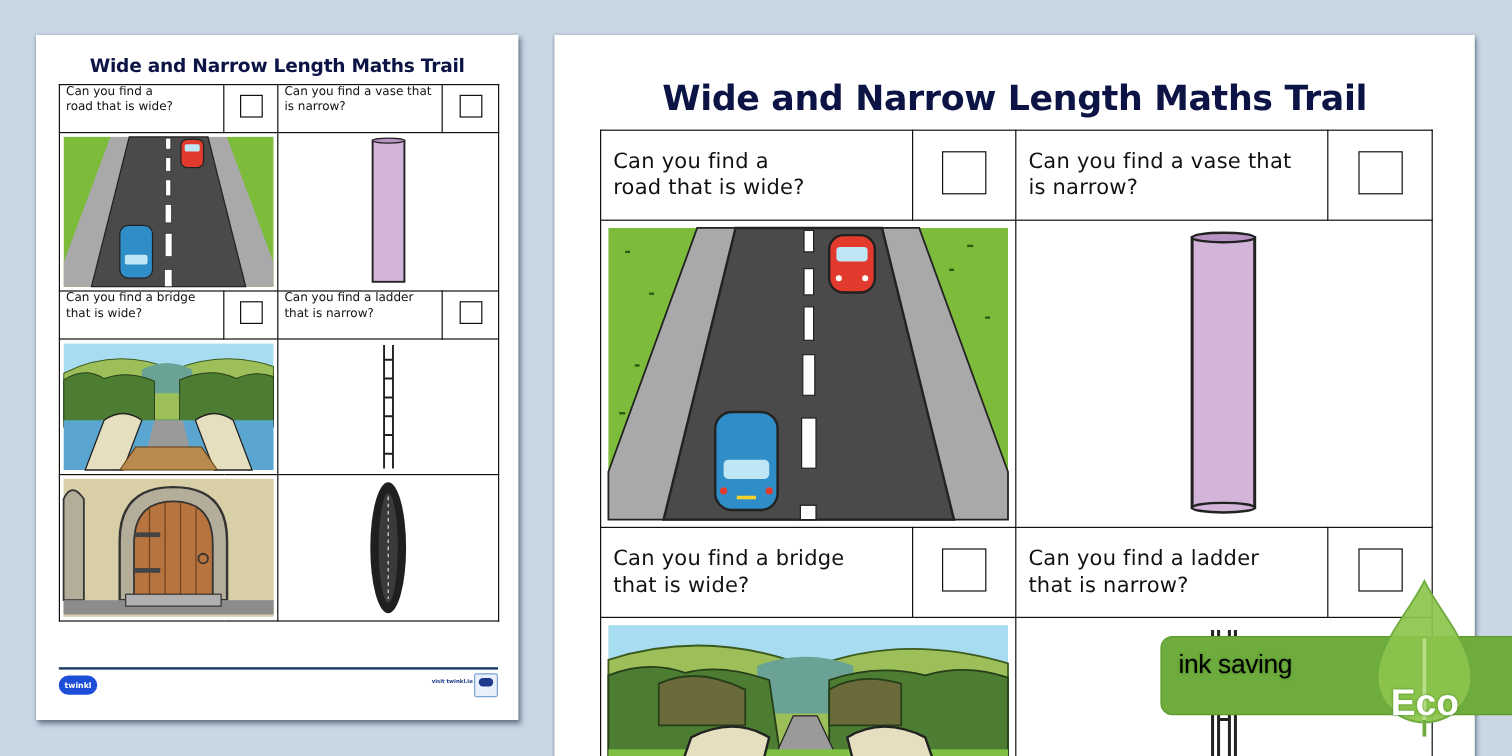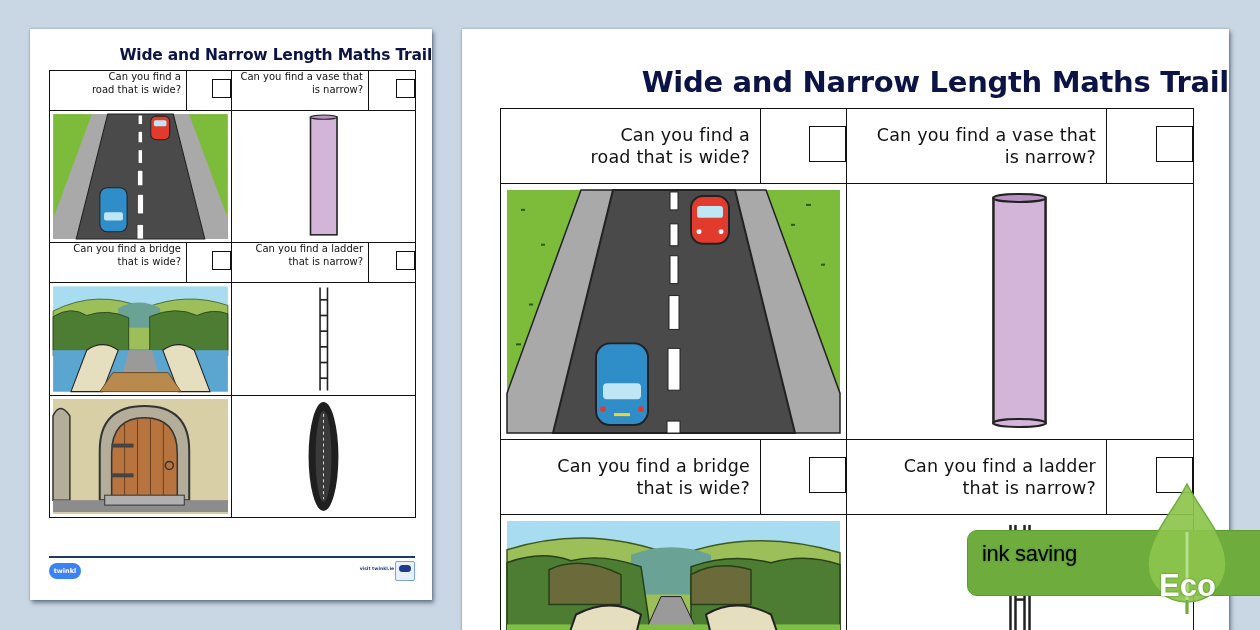--- a/index.html
+++ b/index.html
@@ -14,39 +14,38 @@
     background: #ffffff;
     box-shadow: 2px 3px 4px rgba(40,60,80,0.55), 0 0 2px rgba(40,60,80,0.4);
     overflow: hidden;
   }
   #page-left { left: 30px; top: 29px; width: 402px; height: 571px; }
   #page-right { left: 462px; top: 29px; width: 767px; height: 620px; }
 
   .title {
     position: absolute;
     left: 0; right: 0;
-    text-align: right;
+    text-align: center;
     color: #0c1446;
     font-weight: bold;
     font-family: "DejaVu Sans", sans-serif;
     white-space: nowrap;
   }
   #page-left .title { top: 17px; font-size: 15.5px; letter-spacing: -0.2px; }
   #page-right .title { top: 36px; font-size: 29px; letter-spacing: -0.3px; }
 
   .grid {
     position: absolute;
     border-collapse: collapse;
     table-layout: fixed;
   }
   .grid td {
     border: 1.5px solid #111;
     vertical-align: middle;
     padding: 0;
-    text-align: right;
   }
   #page-left .grid { left: 19px; top: 41px; width: 366px; }
   #page-right .grid { left: 38px; top: 79px; width: 693px; }
 
   .q {
     font-family: "DejaVu Sans", sans-serif;
     color: #111;
     line-height: 1.28;
   }
   #page-left .q { font-size: 10px; padding: 0 5px; height: 39px; }
@@ -71,21 +70,21 @@
   .pic { position: absolute; left: 0; top: 0; width: 100%; height: 100%; }
   .pic svg { display: block; width: 100%; height: 100%; }
 
   .footer-line {
     position: absolute; left: 19px; width: 366px; top: 527px;
     height: 2px; background: #1d3a63;
   }
   .twinkl-logo {
     position: absolute; left: 19px; top: 534px;
     width: 32px; height: 16px; border-radius: 8px;
-    background: #3b82f6; color: #fff;
+    background: #1d4ed8; color: #fff;
     font-size: 6.5px; font-weight: bold; text-align: center; line-height: 16px;
     font-family: "DejaVu Sans", sans-serif;
   }
   .visit-text {
     position: absolute; right: 38px; top: 537px;
     font-size: 4.5px; color: #1e3a8a; font-weight: bold;
     font-family: "DejaVu Sans", sans-serif;
   }
   .badge-logo {
     position: absolute; right: 17px; top: 532px;

